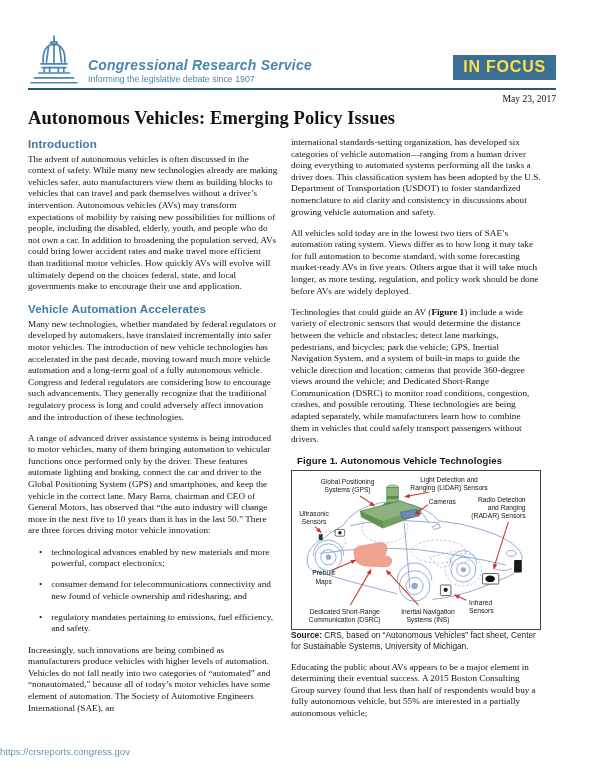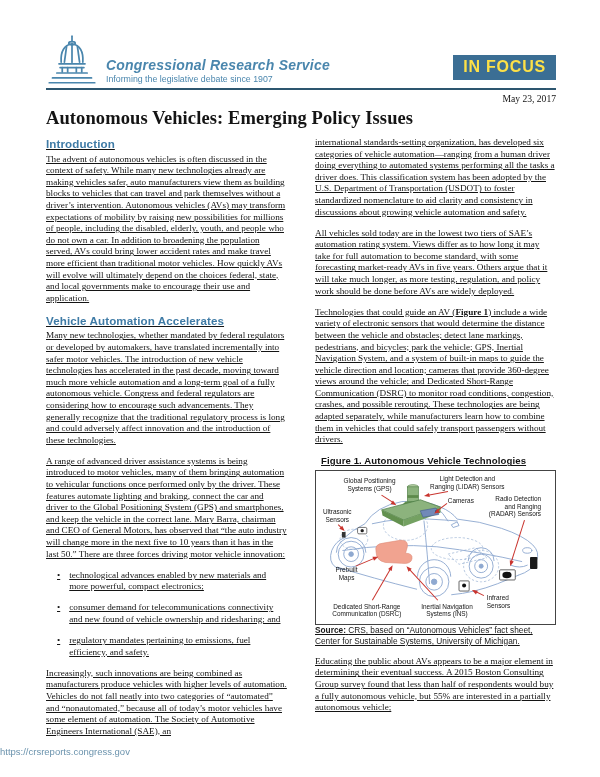--- a/index.html
+++ b/index.html
@@ -1,19 +1,19 @@
 <!DOCTYPE html>
 <html><head>
 <meta charset="utf-8">
 <style>
   * { margin: 0; padding: 0; box-sizing: border-box; }
   html, body { width: 600px; height: 777px; background: #ffffff; }
   .page {
     position: relative; width: 600px; height: 777px; overflow: hidden;
-    background: #ffffff; padding: 34px 44px 0 46px;
+    background: #ffffff; padding: 34px 44px 0 28px;
     font-family: "Liberation Serif", serif; color: #141414;
   }
   
   .header { display: flex; justify-content: space-between; align-items: flex-end; height: 52px; }
   .logo { display: flex; align-items: flex-end; gap: 8px; }
   .dome { width: 52px; height: 52px; flex: 0 0 auto; }
   .logo-text { padding-bottom: 2px; }
   .org {
     font-family: "Liberation Sans", sans-serif; font-weight: bold; font-style: italic;
     font-size: 14px; color: #4a86ad; letter-spacing: 0.2px;
@@ -21,21 +21,21 @@
   .tagline { font-family: "Liberation Sans", sans-serif; font-size: 8.8px; color: #4a86ad; margin-top: 1px; }
   .badge {
     background: #3b6e94; color: #fde047; font-family: "Liberation Sans", sans-serif;
     font-weight: bold; font-size: 16px; letter-spacing: 0.8px;
     padding: 3px 10px 4px; margin-bottom: 6px;
   }
   .rule { border-top: 2px solid #2d566f; margin-top: 2px; }
   .date { text-align: right; font-size: 9.6px; margin-top: 3px; }
   .title { font-size: 18.5px; font-weight: bold; margin: 4px 0 8px; letter-spacing: 0.1px; font-family: Liberation Serif, serif; }
   
-  .columns { display: flex; gap: 28px; text-decoration: underline; }
+  .columns { display: flex; gap: 13px; }
   .col { width: 250px; font-size: 9.2px; line-height: 1.26; }
   .col p { margin: 0 0 9.5px; }
   h2.sec {
     font-family: "Liberation Sans", sans-serif; font-size: 11.6px; font-weight: bold;
     color: #3f7ba6; margin: 0 0 2px; letter-spacing: 0.1px;
   }
   .bullet { display: flex; gap: 9px; padding-left: 11px; margin-bottom: 9.5px; }
   .bullet .dot { flex: 0 0 auto; line-height: 1.2; }
   
   .figure { margin: 0 0 9px; }

